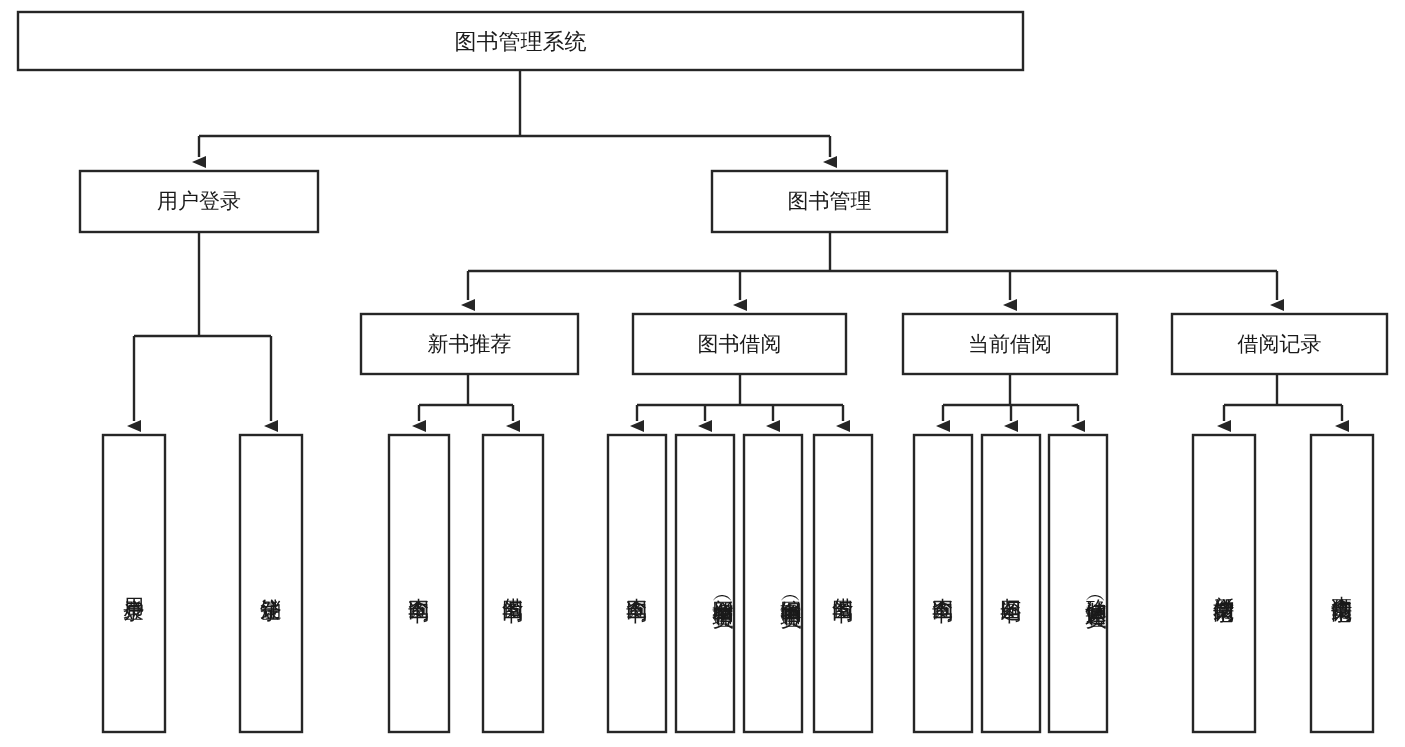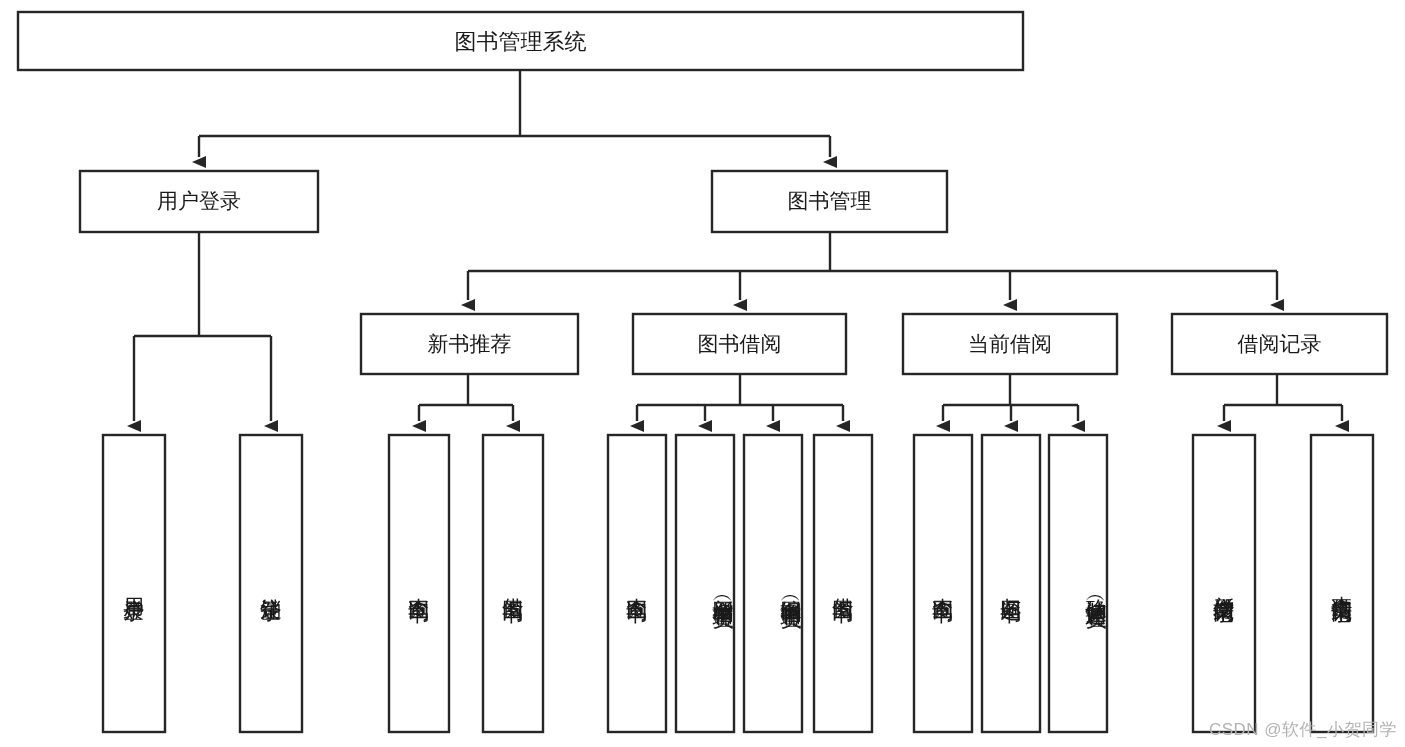--- a/index.html
+++ b/index.html
@@ -196,14 +196,13 @@
   <div class="leaf-label" style="left:608px;  top:435px; width:58px; height:297px;">查询图书</div>
   <div class="leaf-label" style="left:676px;  top:435px; width:58px; height:297px; align-items:flex-start; padding-top:10px; box-sizing:border-box;">新增图书（管理员）</div>
   <div class="leaf-label" style="left:744px;  top:435px; width:58px; height:297px; align-items:flex-start; padding-top:10px; box-sizing:border-box;">编辑图书（管理员）</div>
   <div class="leaf-label" style="left:814px;  top:435px; width:58px; height:297px;">借阅图书</div>
   <div class="leaf-label" style="left:914px;  top:435px; width:58px; height:297px;">查询图书</div>
   <div class="leaf-label" style="left:982px;  top:435px; width:58px; height:297px;">归还图书</div>
   <div class="leaf-label" style="left:1049px; top:435px; width:58px; height:297px; align-items:flex-start; padding-top:10px; box-sizing:border-box;">确认归还（管理员）</div>
   <div class="leaf-label" style="left:1193px; top:435px; width:62px; height:297px;">新增借阅记录</div>
   <div class="leaf-label" style="left:1311px; top:435px; width:62px; height:297px;">查询借阅记录</div>
 
-  <div class="watermark">CSDN @软件_小贺同学</div>
 </div>
 
 </body></html>

